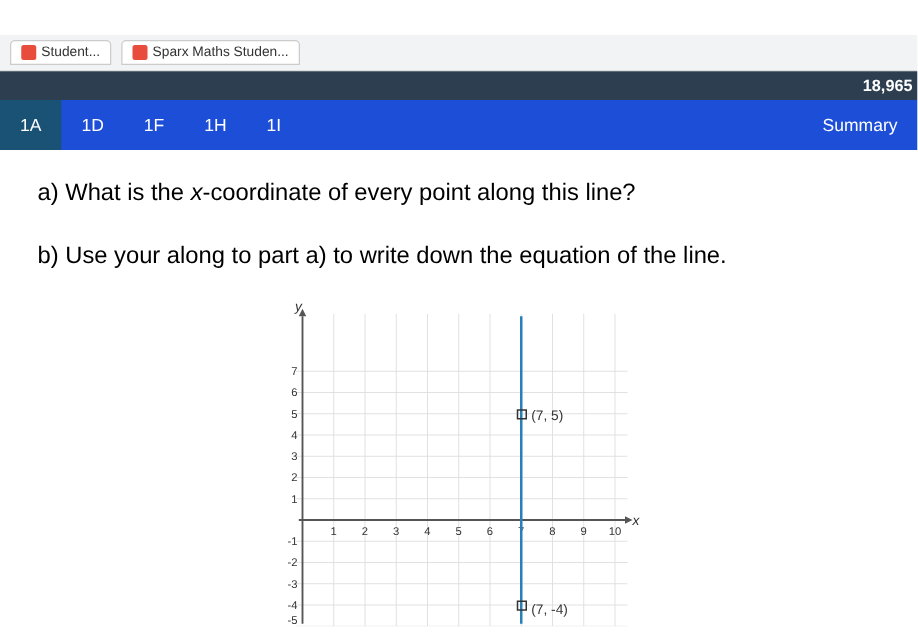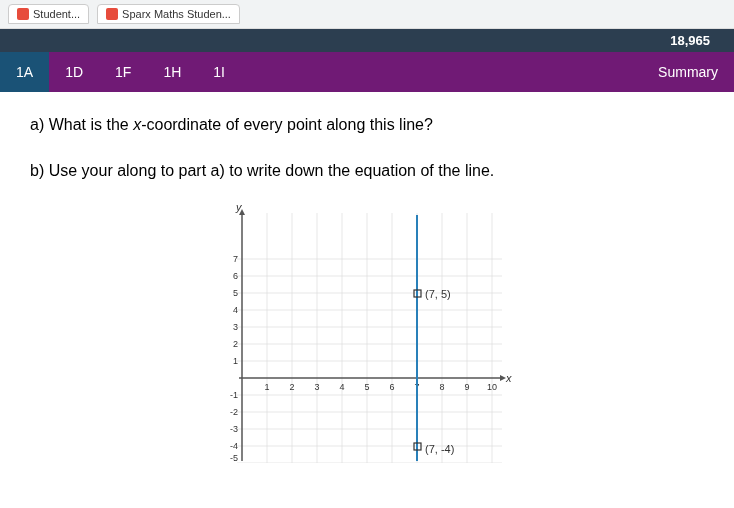--- a/index.html
+++ b/index.html
@@ -15,20 +15,21 @@
     
     .browser-bar {
       background: #f1f3f4;
       padding: 4px 8px;
       display: flex;
       align-items: center;
       gap: 8px;
       border-bottom: 1px solid #ddd;
       font-size: 12px;
       color: #333;
+      margin-top: 28px;
     }
     .browser-tab {
       background: #fff;
       border: 1px solid #ccc;
       border-radius: 4px 4px 0 0;
       padding: 3px 8px;
       font-size: 11px;
       display: flex;
       align-items: center;
       gap: 4px;
@@ -42,28 +43,28 @@
     }
     .browser-tab .tab-icon.blue {
       background: #3498db;
     }
 
     
     .score-bar {
       background: #2c3e50;
       color: #fff;
       text-align: right;
-      padding: 4px 24px;
+      padding: 4px 4px;
       font-size: 13px;
       font-weight: bold;
     }
 
     
     .nav-tabs {
-      background: #701a75;
+      background: #1d4ed8;
       display: flex;
       align-items: stretch;
       height: 40px;
     }
     .nav-tab {
       color: #fff;
       padding: 0 16px;
       display: flex;
       align-items: center;
       cursor: pointer;
@@ -76,21 +77,21 @@
     }
     .nav-tab.summary {
       margin-left: auto;
     }
 
     
     .main-content {
       padding: 20px 30px;
     }
     .question {
-      font-size: 16px;
+      font-size: 19px;
       margin-bottom: 20px;
       line-height: 1.6;
     }
     .question .math-var {
       font-style: italic;
     }
 
     
     .graph-container {
       display: flex;

